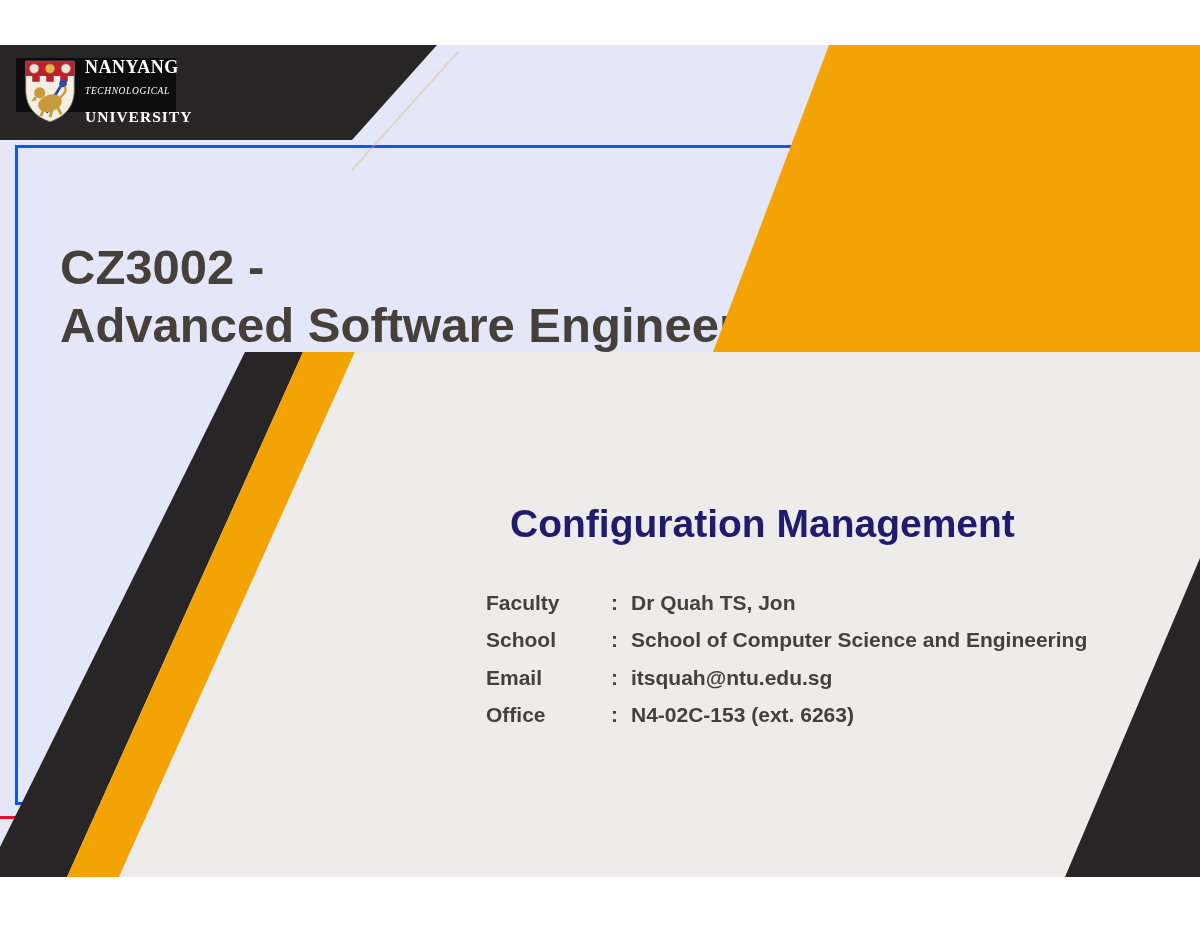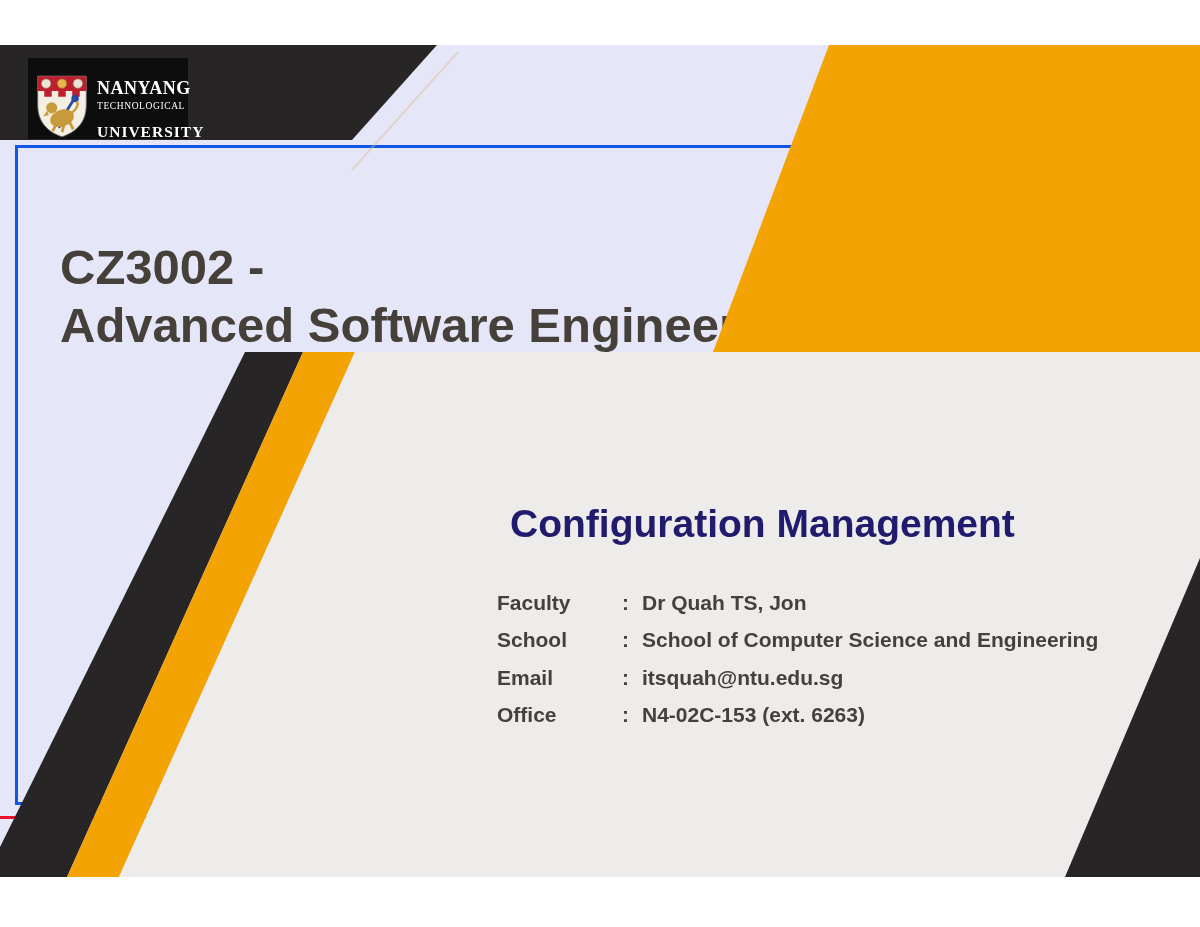--- a/index.html
+++ b/index.html
@@ -45,39 +45,39 @@
     clip-path:polygon(355px 352px,1200px 352px,1200px 877px,119px 877px);}
   .orange-banner{background:var(--c-brand_orange,#F4A304);
     clip-path:polygon(829px 45px,1200px 45px,1200px 352px,713px 352px);}
   .corner-triangle{background:var(--c-shape_black,#272525);
     clip-path:polygon(1200px 558px,1200px 877px,1065px 877px);z-index:5;}
   .header-band{background:var(--c-shape_black,#272525);
     clip-path:polygon(0px 45px,437px 45px,352px 140px,0px 140px);z-index:5;}
 
   
   .logo{
-    left:28px;top:58px;width:160px;height:81px;background:var(--c-logo_bg,#0D0D0D);
-    z-index:6;display:flex;align-items:flex-end;
+    left:16px;top:58px;width:160px;height:54px;background:var(--c-logo_bg,#0D0D0D);
+    z-index:6;display:flex;align-items:flex-start;
   }
   .crest{margin-left:6px;flex:0 0 auto;}
   .logo-text{
     margin-left:7px;color:#ffffff;font-family:"Liberation Serif", serif;
     display:flex;flex-direction:column;justify-content:center;line-height:1;
   }
   .logo-line1{font-size:18px;font-weight:bold;letter-spacing:0.5px;}
-  .logo-line2{font-size:9.5px;letter-spacing:0.6px;margin-top:5px;}
+  .logo-line2{font-size:9.5px;letter-spacing:0.6px;margin-top:11px;font-style:italic;}
   .logo-line3{font-size:15.5px;font-weight:bold;letter-spacing:1px;margin-top:12px;}
 
   
   .lecture-title{
     left:510px;top:504px;z-index:6;
     font-size:39px;font-weight:bold;line-height:39px;
     color:var(--c-lecture_navy,#211B6D);white-space:nowrap;
   }
-  .details{left:497px;top:584px;z-index:6;color:var(--c-title_text,#45403A);}
+  .details{left:486px;top:584px;z-index:6;color:var(--c-title_text,#45403A);}
   .detail-row{display:flex;height:37.5px;align-items:center;font-size:21px;font-weight:bold;white-space:nowrap;}
   .detail-label{width:125px;flex:0 0 auto;}
   .detail-colon{width:20px;flex:0 0 auto;}
 </style>
 </head>
 <body>
 
 <div class="slide">
 
   <div class="abs lavender"></div>

